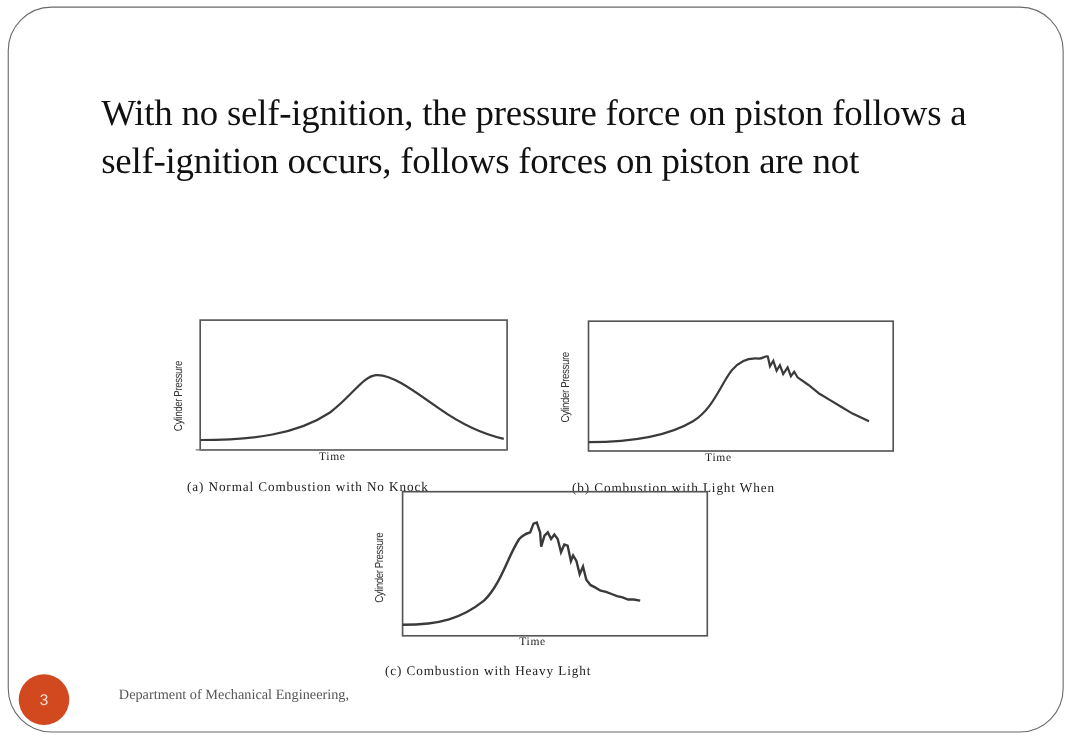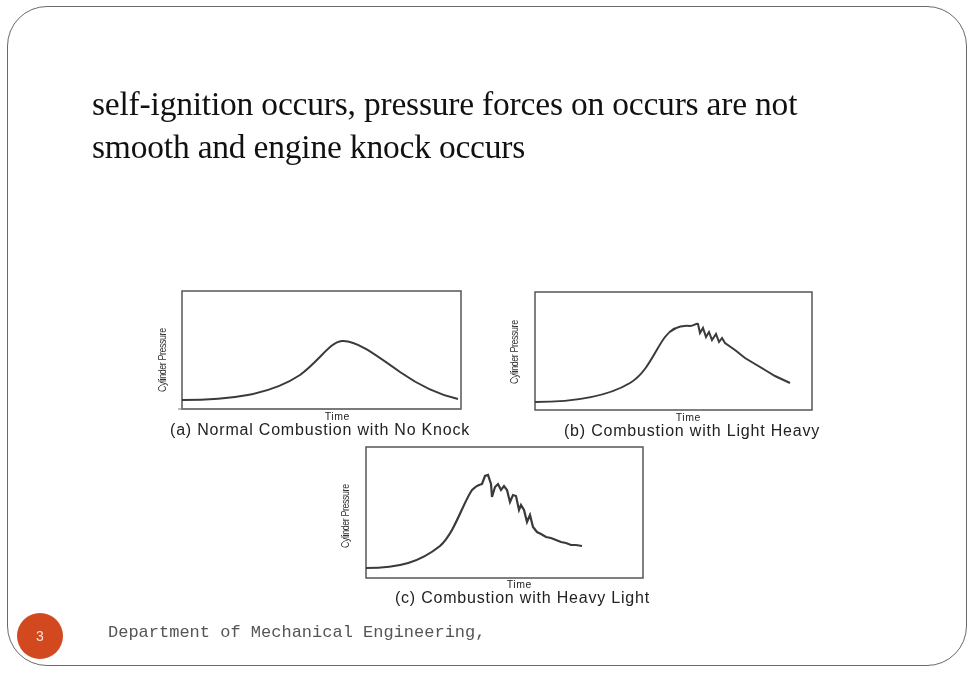--- a/index.html
+++ b/index.html
@@ -15,41 +15,41 @@
   }
   .body-text .line { display: block; white-space: nowrap; }
   .figure { position: absolute; }
   .figure svg { position: absolute; left: 0; top: 0; overflow: visible; }
   .ylabel {
     position: absolute; font-family: "Liberation Sans", sans-serif; font-size: 10.5px; color: #333;
     transform: rotate(-90deg); transform-origin: left top; white-space: nowrap; letter-spacing: -0.5px;
     transform: rotate(-90deg) scaleX(0.85);
   }
   .xlabel, .caption {
-    position: absolute; font-family: Liberation Sans, sans-serif; color: #222; text-align: right; white-space: nowrap;
+    position: absolute; font-family: Liberation Serif, serif; color: #222; text-align: left; white-space: nowrap;
   }
   .xlabel { font-size: 10.5px; letter-spacing: 0.6px; }
-  .caption { font-size: 16px; letter-spacing: 0.8px; }
+  .caption { font-size: 12px; letter-spacing: 0.8px; margin-top: 14px; }
   .page-num {
     position: absolute; left: 17px; top: 613px; width: 46px; height: 46px; border-radius: 50%;
     background: #d2481f; color: #fbe2d6; font-family: "Liberation Sans", sans-serif; font-size: 14px;
     display: flex; align-items: center; justify-content: center;
   }
   .footer {
-    position: absolute; left: 108px; top: 623px; font-family: Liberation Mono, monospace; font-size: 17px; color: #555555;
+    position: absolute; left: 108px; top: 623px; font-family: Liberation Serif, serif; font-size: 13px; color: #555555;
   }
 </style>
 </head>
 <body>
 
 <div class="slide-frame"></div>
 
 <div class="body-text">
-  <span class="line">self-ignition occurs, pressure forces on occurs are not</span>
-  <span class="line">smooth and engine knock occurs</span>
+  <span class="line">With no self-ignition, the pressure force on piston follows a</span>
+  <span class="line">self-ignition occurs, follows forces on piston are not</span>
 </div>
 
 <div class="figure" style="left:0;top:0;">
   <svg width="975" height="675" style="pointer-events:none;">
     <rect x="182" y="291" width="279" height="118" fill="none" stroke="#555" stroke-width="1.5"></rect>
     <line x1="178" y1="409" x2="461" y2="409" stroke="#777" stroke-width="1"></line>
     <path d="M182,400 C230,400 270,395 300,375 C320,360 330,342 342,341 C355,340 372,352 400,372 C420,386 440,395 458,399" fill="none" stroke="#3a3a3a" stroke-width="2"></path>
   </svg>
   <div class="ylabel" style="left:156px;top:392px;">Cylinder Pressure</div>
   <div class="xlabel" style="left:290px;top:410px;width:60px;">Time</div>
@@ -58,21 +58,21 @@
 
 <div class="figure" style="left:0;top:0;">
   <svg width="975" height="675" style="pointer-events:none;">
     <rect x="535" y="292" width="277" height="118" fill="none" stroke="#555" stroke-width="1.5"></rect>
     <path d="M535,402 C580,402 610,395 630,383 C648,372 655,350 665,337 C672,328 680,325 690,326 C694,326 696,323 698,324
              L700,333 L703,328 L706,337 L709,332 L712,340 L716,334 L719,342 L722,338 L725,343
              L735,350 L745,358 L755,364 L765,370 L775,376 L790,383" fill="none" stroke="#3a3a3a" stroke-width="2"></path>
   </svg>
   <div class="ylabel" style="left:508px;top:384px;">Cylinder Pressure</div>
   <div class="xlabel" style="left:641px;top:411px;width:60px;">Time</div>
-  <div class="caption" style="left:520px;top:422px;width:300px;">(b) Combustion with Light Heavy</div>
+  <div class="caption" style="left:520px;top:422px;width:300px;">(b) Combustion with Light When</div>
 </div>
 
 <div class="figure" style="left:0;top:0;">
   <svg width="975" height="675" style="pointer-events:none;">
     <rect x="366" y="447" width="277" height="131" fill="none" stroke="#555" stroke-width="1.5"></rect>
     <path d="M366,568 C400,568 420,562 440,546 C455,532 462,505 472,490 C478,484 480,485 482,484
              L485,476 L488,475 L491,484 L492,497 L495,487 L498,484 L501,490 L504,486 L507,490
              L510,502 L513,495 L516,496 L519,510 L521,505 L524,510 L527,522 L530,515 L533,527
              L537,532 L541,534 L546,537 L551,538 L556,540 L561,542 L566,543 L571,545 L576,545 L582,546" fill="none" stroke="#3a3a3a" stroke-width="2.2"></path>
   </svg>

